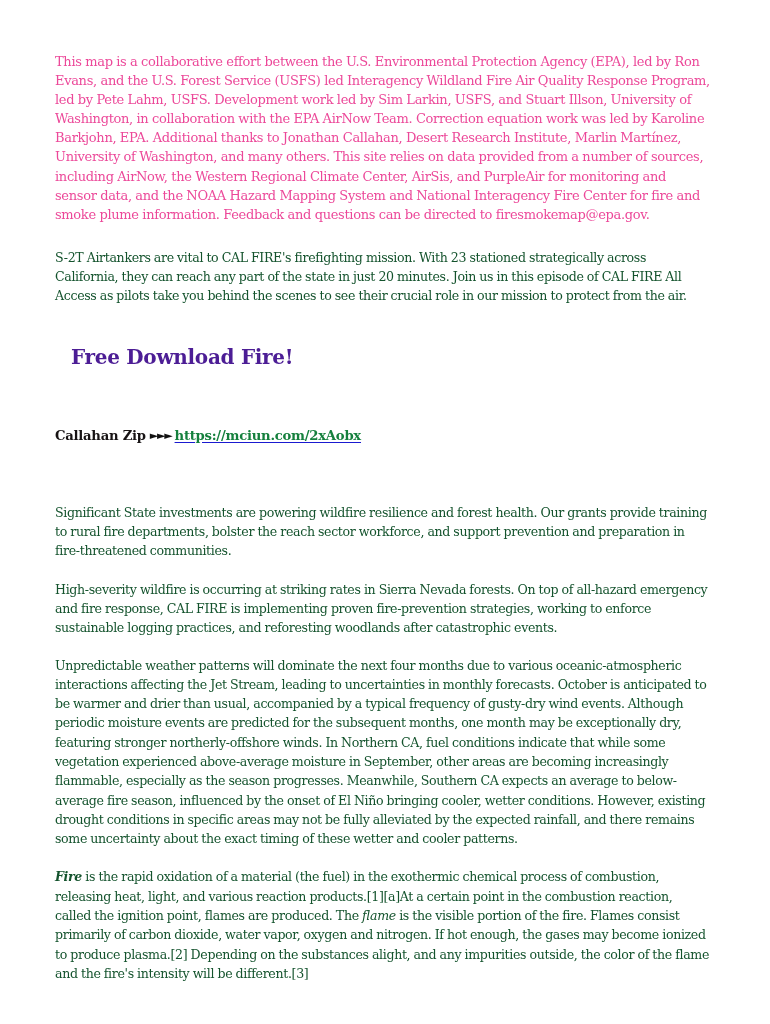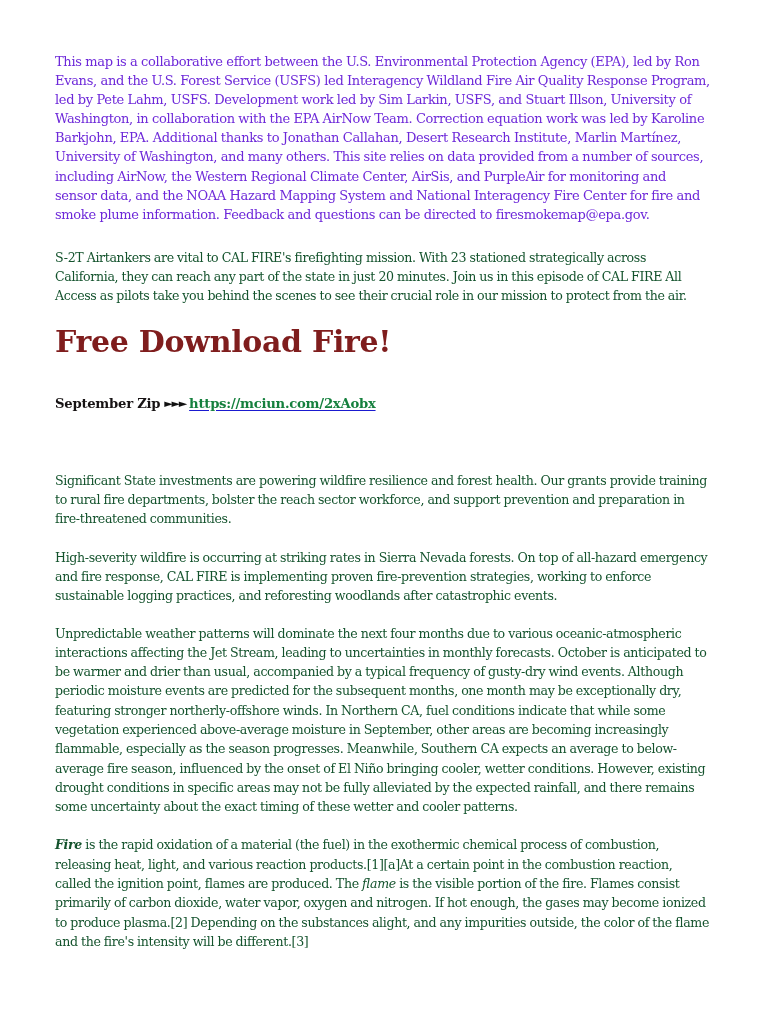--- a/index.html
+++ b/index.html
@@ -31,21 +31,21 @@
     top: 52px;
     width: 656px;
   }
 
   
   .para-intro {
     font-family: "DejaVu Serif", "Liberation Serif", serif;
     font-size: 13.0px;
     line-height: 19.1px;
     letter-spacing: -0.32px;
-    color: #6d28d9;
+    color: #ec4899;
     margin: 0 0 8px 0;
     text-align: left;
     word-spacing: -0.2px;
   }
 
   
   .para {
     font-family: "DejaVu Serif", "Liberation Serif", serif;
     font-size: 12.6px;
     line-height: 19.3px;
@@ -56,25 +56,25 @@
     word-spacing: -0.35px;
   }
 
   .gap-airtanker { height: 16px; }
   .gap-after-airtanker { height: 22px; }
 
   
   .heading {
     font-family: "DejaVu Serif", "Liberation Serif", serif;
     font-weight: bold;
-    font-size: 30px;
+    font-size: 20px;
     line-height: 27px;
     letter-spacing: -0.3px;
-    color: #7f1d1d;
-    margin: 0;
+    color: #4c1d95;
+    margin: 16px;
   }
 
   .gap-after-heading { height: 40px; }
 
   
   .download-line {
     font-family: "DejaVu Serif", "Liberation Serif", serif;
     font-size: 13.2px;
     font-weight: bold;
     line-height: 18px;
@@ -123,21 +123,21 @@
 
     <p class="para">S-2T Airtankers are vital to CAL FIRE's firefighting mission. With 23 stationed strategically across California, they can reach any part of the state in just 20 minutes. Join us in this episode of CAL FIRE All Access as pilots take you behind the scenes to see their crucial role in our mission to protect from the air.</p>
 
     <div class="gap-after-airtanker"></div>
 
     <h1 class="heading">Free Download Fire!</h1>
 
     <div class="gap-after-heading"></div>
 
     <div class="download-line">
-      <span class="download-label">September Zip</span><span class="arrows">►►►</span><a class="download-url" href="#">https://mciun.com/2xAobx</a>
+      <span class="download-label">Callahan Zip</span><span class="arrows">►►►</span><a class="download-url" href="#">https://mciun.com/2xAobx</a>
     </div>
 
     <div class="gap-after-download"></div>
 
     <div class="para-block">
       <p class="para">Significant State investments are powering wildfire resilience and forest health. Our grants provide training to rural fire departments, bolster the reach sector workforce, and support prevention and preparation in fire-threatened communities.</p>
     </div>
 
     <div class="para-block tight">
       <p class="para">High-severity wildfire is occurring at striking rates in Sierra Nevada forests. On top of all-hazard emergency and fire response, CAL FIRE is implementing proven fire-prevention strategies, working to enforce sustainable logging practices, and reforesting woodlands after catastrophic events.</p>

